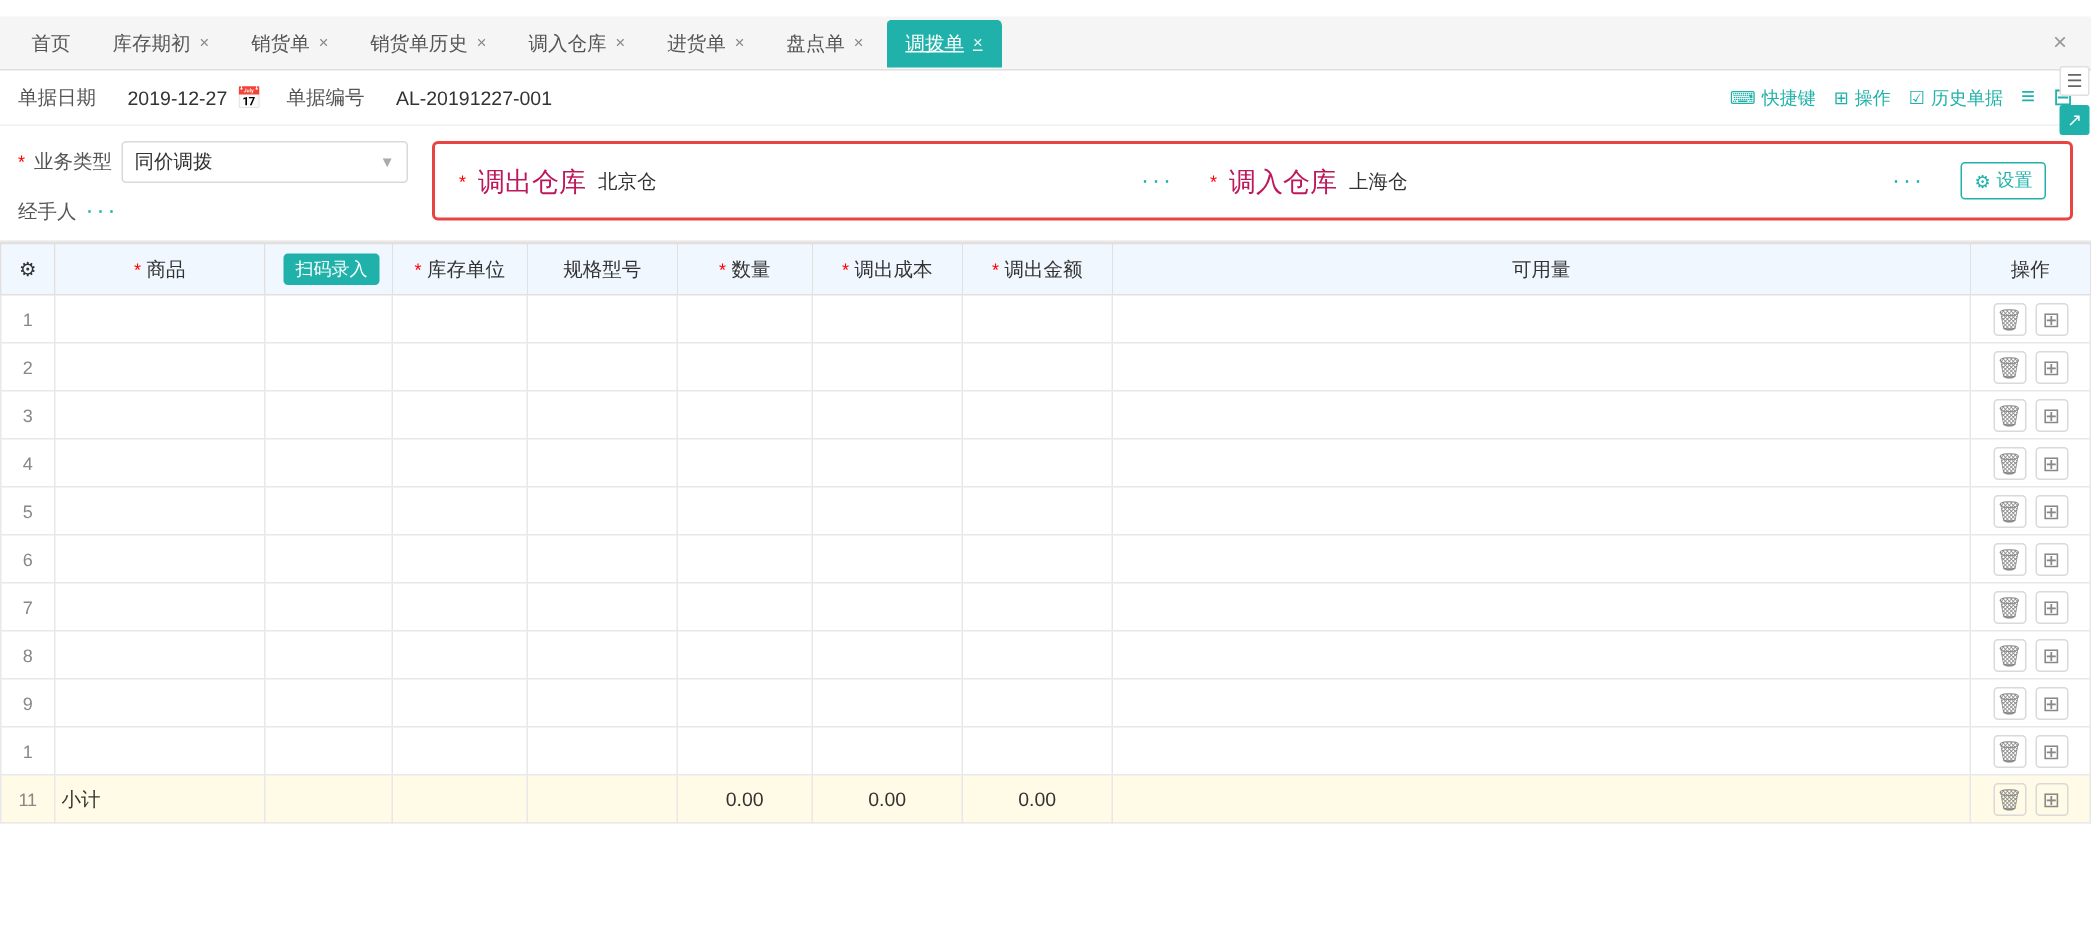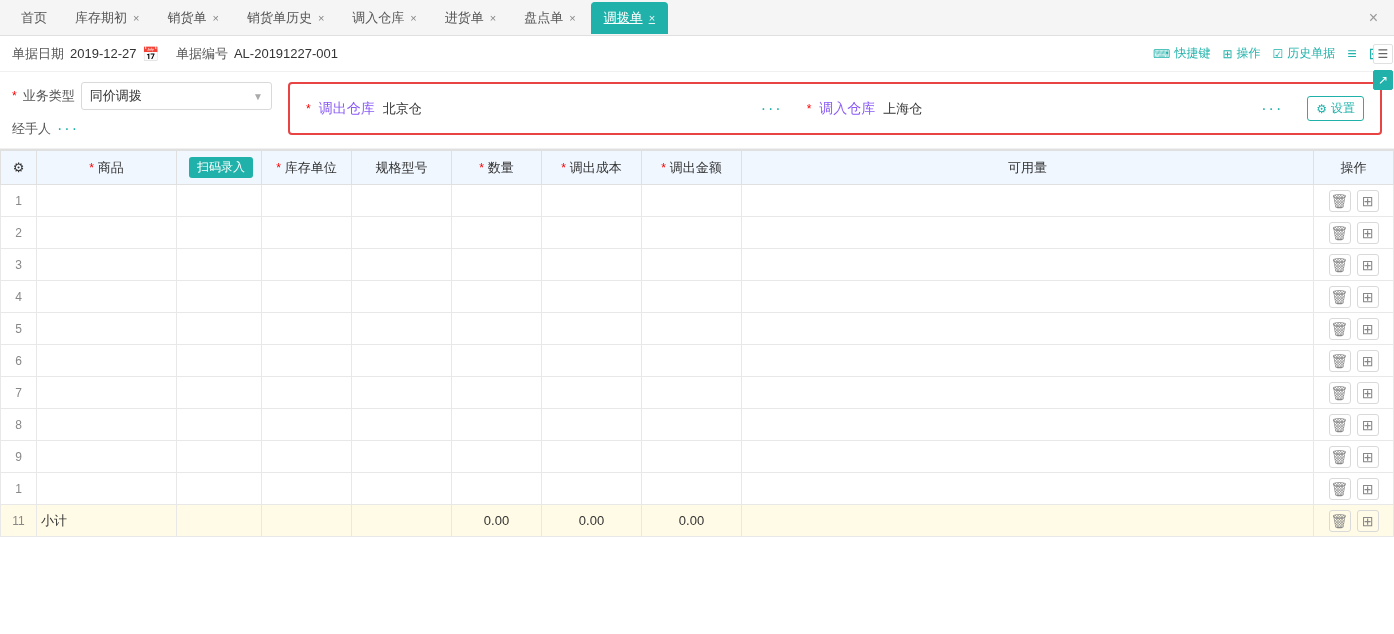--- a/index.html
+++ b/index.html
@@ -6,20 +6,21 @@
     body { font-family: "Microsoft YaHei", "PingFang SC", Arial, sans-serif; font-size: 13px; color: #333; background: #fff; overflow: hidden; }
 
     
     .tab-bar {
       display: flex; align-items: center;
       border-bottom: 1px solid #e0e0e0;
       background: #f5f5f5;
       padding: 0 8px;
       height: 36px;
       gap: 2px;
+      margin-top: 11px;
     }
     .tab {
       display: flex; align-items: center; gap: 4px;
       padding: 0 12px;
       height: 32px;
       border: 1px solid transparent;
       border-bottom: none;
       border-radius: 4px 4px 0 0;
       cursor: pointer;
       font-size: 13px;
@@ -53,21 +54,21 @@
     .toolbar {
       display: flex; align-items: center;
       padding: 8px 12px;
       gap: 16px;
       border-bottom: 1px solid #f0f0f0;
     }
     .toolbar-field {
       display: flex; align-items: center; gap: 6px;
     }
     .toolbar-label { color: #555; font-size: 13px; }
-    .toolbar-value { color: #333; font-size: 13px; font-weight: 500; }
+    .toolbar-value { color: #333; font-size: 13px; font-weight: 500; margin-left: 15px; }
     .calendar-icon { color: #20b2aa; cursor: pointer; font-size: 14px; }
     .toolbar-right {
       margin-left: auto;
       display: flex; align-items: center; gap: 12px;
     }
     .toolbar-right-item {
       display: flex; align-items: center; gap: 4px;
       color: #20b2aa; cursor: pointer; font-size: 12px;
     }
 
@@ -105,21 +106,21 @@
     .warehouse-box {
       flex: 1;
       border: 2px solid #e84444;
       border-radius: 4px;
       padding: 12px 16px;
       display: flex; align-items: center; gap: 24px;
     }
     .warehouse-field {
       display: flex; align-items: center; gap: 8px; flex: 1;
     }
-    .warehouse-label { color: #8b5cf6; font-size: 14px; white-space: nowrap; }
+    .warehouse-label { color: #be185d; font-size: 18px; white-space: nowrap; }
     .warehouse-value { color: #333; font-size: 13px; font-weight: 500; }
     .settings-btn {
       display: flex; align-items: center; gap: 4px;
       border: 1px solid #20b2aa;
       border-radius: 3px;
       padding: 3px 8px;
       color: #20b2aa;
       cursor: pointer;
       font-size: 12px;
     }

